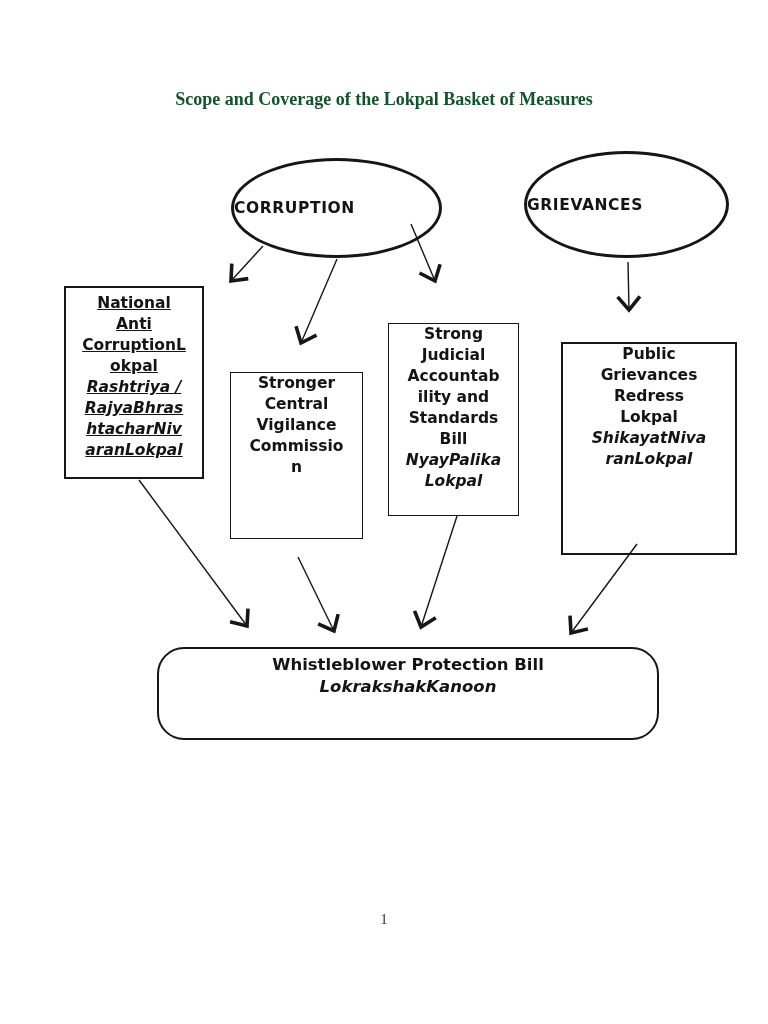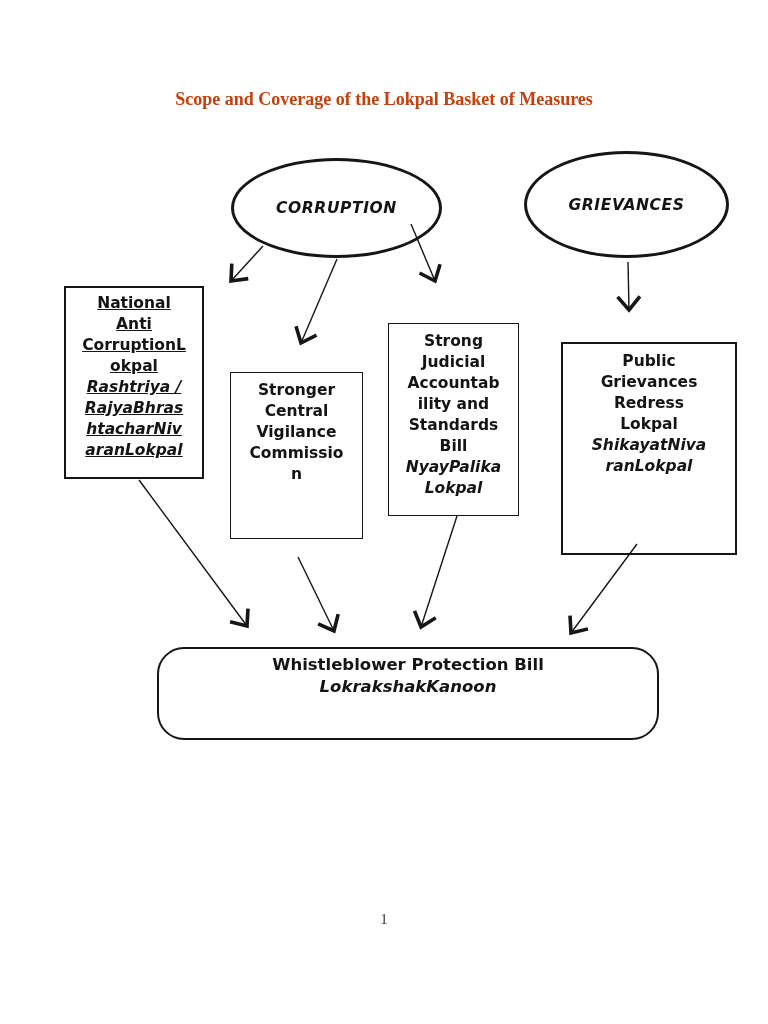--- a/index.html
+++ b/index.html
@@ -2,39 +2,39 @@
 <html><head>
 <meta charset="utf-8">
 <style>
   html,body{margin:0;padding:0;background:#fff;}
   .page{
     position:relative;width:768px;height:1024px;background:#ffffff;
     font-family:"DejaVu Sans",sans-serif;color:#161616;overflow:hidden;
   }
   .doc-title{
     position:absolute;top:89px;left:0;width:768px;text-align:center;
-    font-family:"Liberation Serif",serif;font-weight:bold;font-size:18px;color:#c2410c;
+    font-family:"Liberation Serif",serif;font-weight:bold;font-size:18px;color:#14532d;
   }
   .node{
     position:absolute;box-sizing:border-box;background:transparent;
     text-align:center;
   }
   .ellipse{
     border:3px solid #161616;border-radius:50%;
-    display:flex;align-items:center;justify-content:center;font-style:italic;
+    display:flex;align-items:center;
   }
   .ellipse .label{
     font-weight:bold;font-size:15.5px;letter-spacing:0.6px;color:#141414;
   }
   .rectbox{border:2px solid #161616;}
   .rectbox.thin{border-width:1.5px;}
   .boxtext{white-space:pre-line;font-weight:bold;font-size:15.5px;line-height:21px;color:#141414;}
   .boxtext.hindi{font-style:italic;}
   .b1{padding-top:5px;}
-  .b2,.b3,.b4{padding-top:7px;}
+  .b2,.b3,.b4{}
   .bottombox{padding-top:5px;}
   .bottombox .boxtext{font-size:16.5px;line-height:22px;}
   .arrow-layer{position:absolute;left:0;top:0;pointer-events:none;}
   .page-number{
     position:absolute;top:911px;left:0;width:768px;text-align:center;
     font-family:"Liberation Serif",serif;font-size:15px;color:#3a3a3a;
   }
 </style>
 </head>
 <body>

